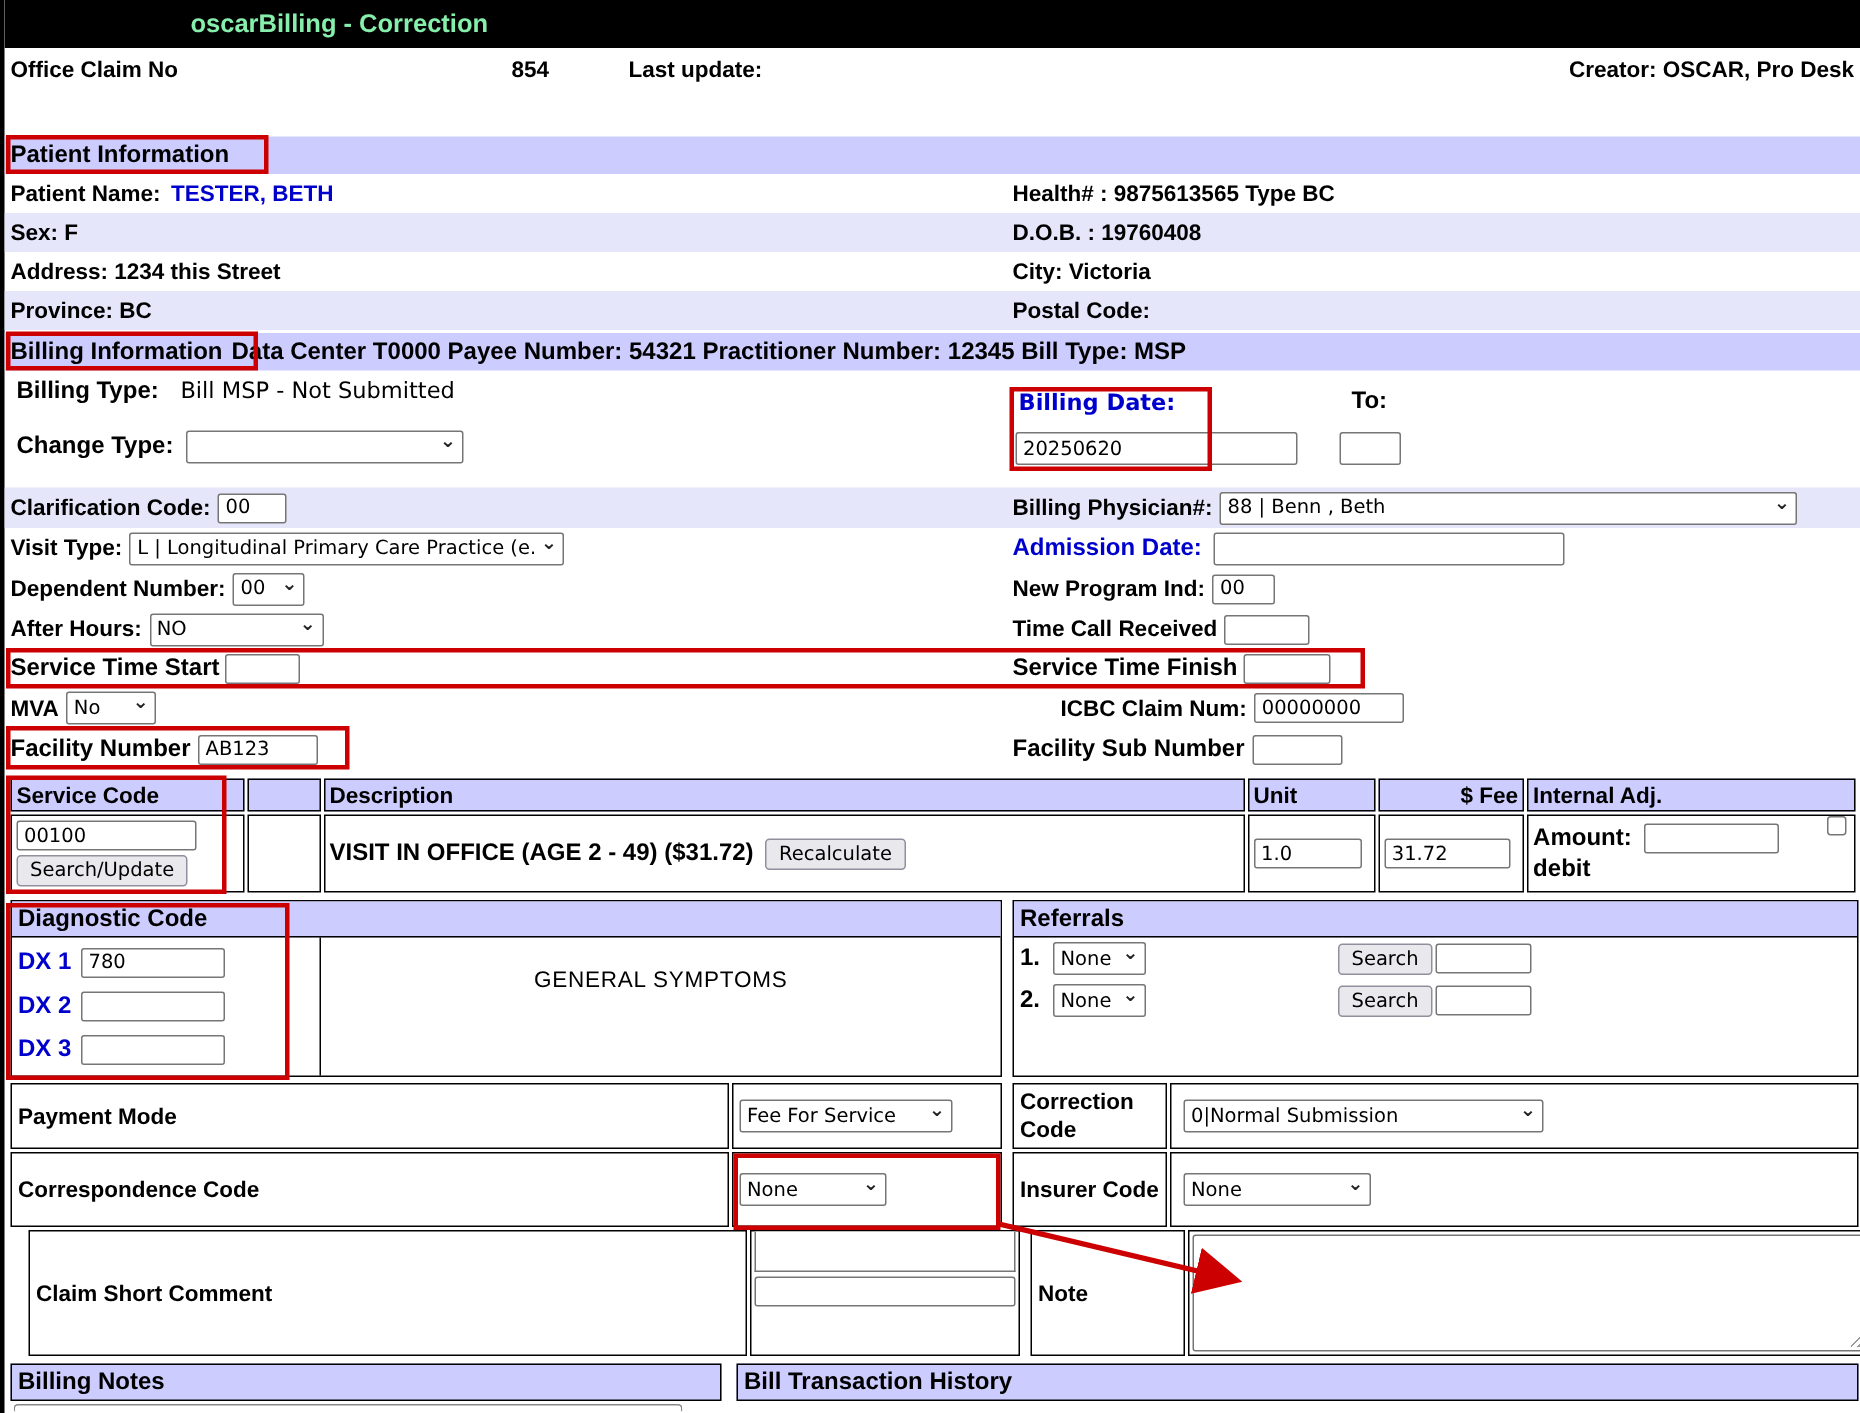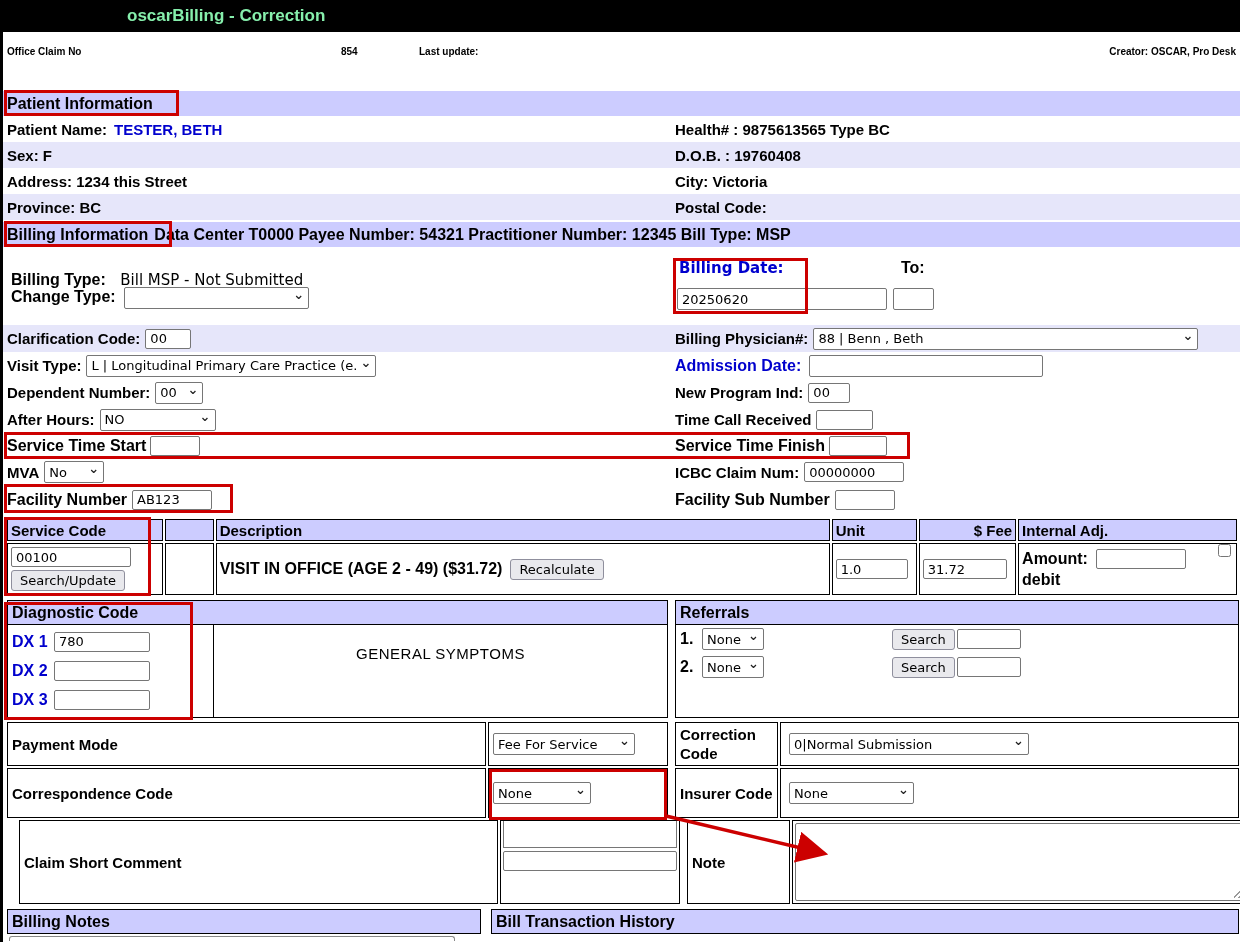--- a/index.html
+++ b/index.html
@@ -6,22 +6,22 @@
   body { font-family:"Liberation Sans", sans-serif; background:#fff; }
   #page { position:relative; width:1240px; height:942px; background:#fff;
           border-left:3px solid #000; overflow:hidden; }
   .blue { color:#0000cd; }
 
   
   .topbar { height:32px; background:#000; color:#86efac; display:flex; align-items:center; }
   .topbar .title { font-weight:bold; font-size:17px; margin-left:124px; }
 
   
-  .claimrow { display:flex; align-items:center; height:26px; margin-top:6px;
-              font-size:10px; font-weight:bold; padding:0 4px; }
+  .claimrow { display:flex; height:26px; margin-top:6px;
+              font-size:15px; font-weight:bold; padding:0 4px; }
   .claimrow .c-label { width:334px; }
   .claimrow .c-num { width:78px; }
   .claimrow .c-upd { }
   .claimrow .c-creator { margin-left:auto; }
 
   .secbar { background:#ccccff; height:25px; display:flex; align-items:center;
             font-size:16px; font-weight:bold; padding-left:4px; }
   .secbar.mt27 { margin-top:27px; }
   .secbar.mt2 { margin-top:2px; }
 
@@ -43,28 +43,28 @@
          display:inline-flex; align-items:center; justify-content:space-between;
          font:13px "DejaVu Sans", sans-serif; font-weight:normal; padding:0 4px;
          white-space:nowrap; overflow:hidden; }
   .sel .chev { font-size:13px; color:#222; font-weight:bold; margin-left:5px;
                line-height:10px; transform:translateY(-3px); flex:none; }
   .btn { border:1px solid #8f8f9d; background:#e9e9ed; border-radius:3px;
          font:13px "DejaVu Sans", sans-serif; padding:2px 8px; display:inline-block; }
 
   
   .btype { position:relative; height:78px; }
-  .bt-line1 { position:absolute; left:8px; top:24px; font-size:16px; font-weight:bold; }
+  .bt-line1 { position:absolute; left:8px; top:4px; font-size:16px; font-weight:bold; }
   .bt-val { font-weight:normal; font-family:"DejaVu Sans", sans-serif; font-size:15px; margin-left:10px; }
   .bt-line2 { position:absolute; left:8px; top:40px; font-size:16px; font-weight:bold; }
   .bt-line2 .sel { width:185px; vertical-align:middle; margin-left:4px; }
   .bdate-label { position:absolute; left:676px; top:12px; font-family:"DejaVu Sans", sans-serif;
                  font-weight:bold; font-size:15px; color:#0000cd; }
   .bdate-to { position:absolute; left:898px; top:12px; font-size:16px; font-weight:bold; }
-  .bdate-input { position:absolute; left:674px; top:41px; width:210px; }
+  .bdate-input { position:absolute; left:674px; top:41px; width:188px; }
   .bdate-to-input { position:absolute; left:890px; top:41px; width:41px; }
 
   
   table.svc { border-collapse:separate; border-spacing:2px; margin-left:2px; margin-top:3px;
               table-layout:fixed; width:1234px; }
   table.svc td, table.svc th { border:1px solid #000; font-size:15px; padding:1px 3px; }
   table.svc th { background:#ccccff; text-align:left; height:22px; }
   table.svc th.r { text-align:right; }
   table.svc td { background:#fff; height:52px; vertical-align:middle; }
   .svc-code-cell { vertical-align:top !important; }
@@ -258,21 +258,21 @@
     <div class="half-l">
       <span style="font-size:16px;">Service Time Start</span>
       <input class="inp small" style="width: 50px; margin-left: 4px;">
     </div>
     <div class="half-r">
       <span style="font-size:16px;">Service Time Finish</span>
       <input class="inp small" style="width: 58px; margin-left: 4px;">
     </div>
   </div>
 
-  <div class="brow" style="height:26px;">
+  <div class="brow" style="height:26px;gap:32px;">
     <div class="half-l">
       <span>MVA</span>
       <span class="sel" style="width:60px;margin-left:5px;">
         <span>No</span>
         <span class="chev">⌄</span>
       </span>
     </div>
     <div class="half-r">
       <span>ICBC Claim Num:</span>
       <input class="inp small" style="width: 100px; margin-left: 5px;" value="00000000">

